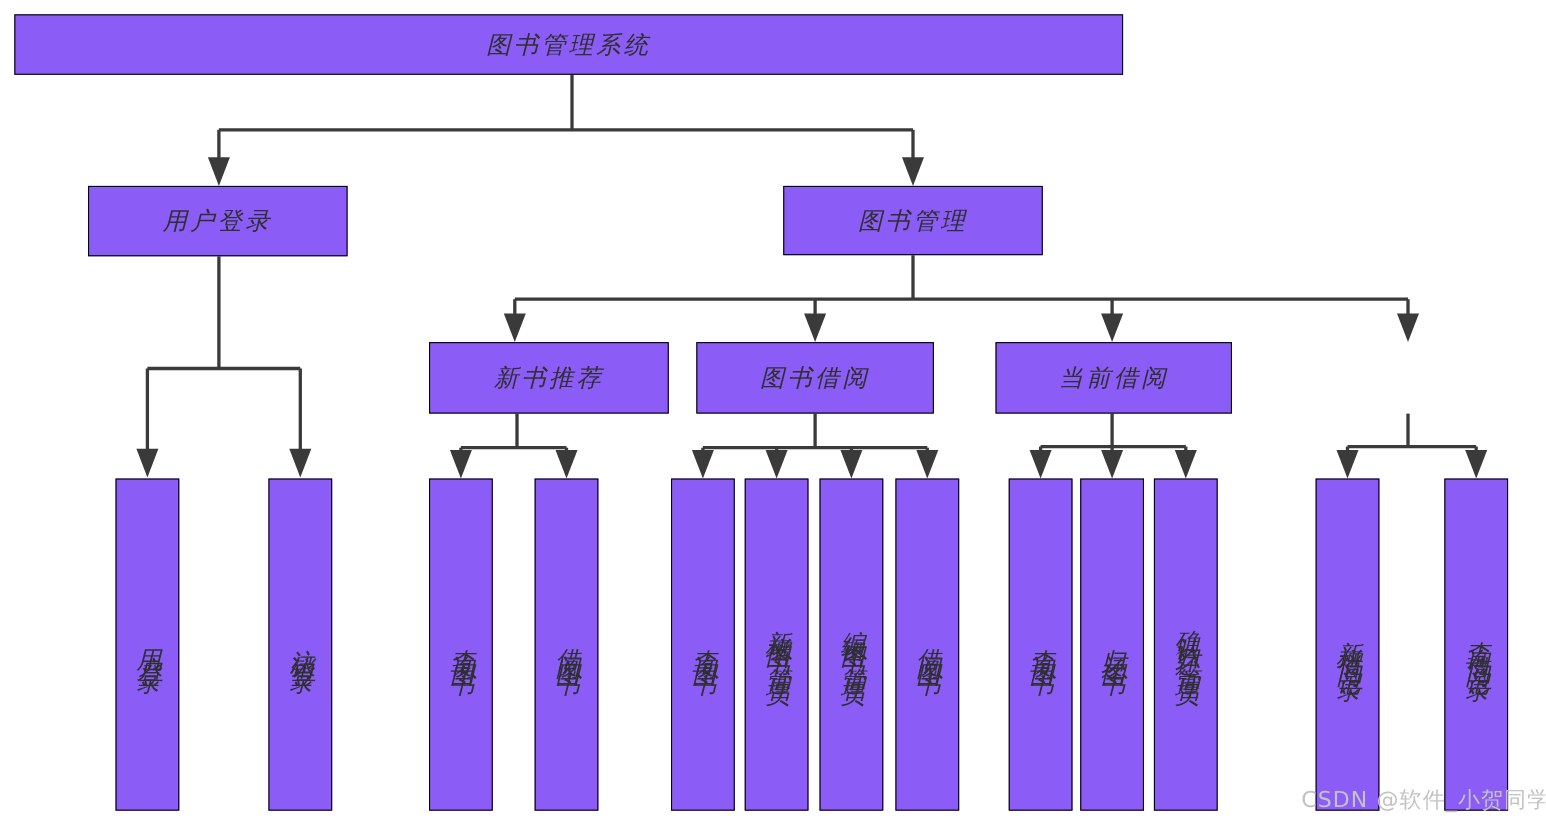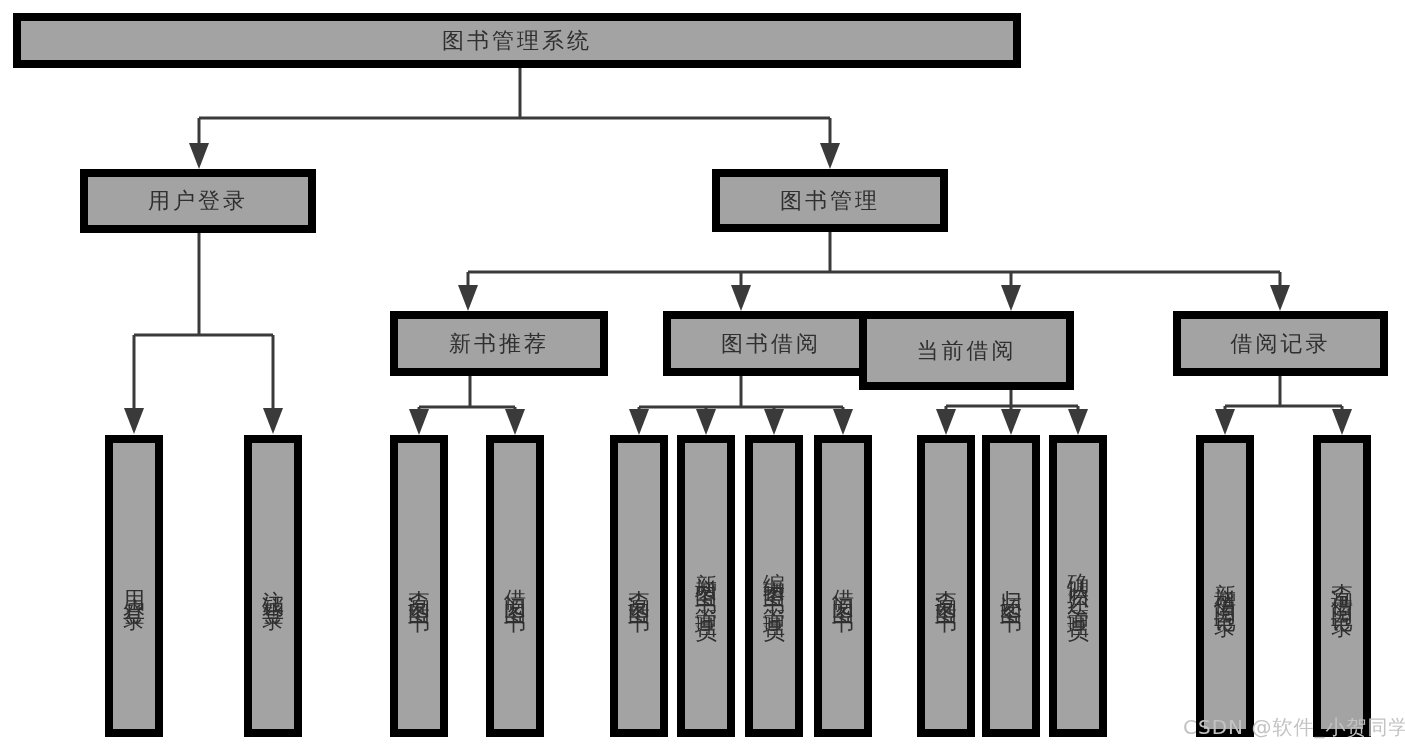--- a/index.html
+++ b/index.html
@@ -6,25 +6,26 @@
   #canvas{
     position:relative;
     width:1405px;height:747px;
     background:#ffffff;
     font-family:"DejaVu Sans","Liberation Sans",sans-serif;
     overflow:hidden;
   }
   #connector-svg{position:absolute;left:0;top:0;width:1405px;height:747px;}
   .node{
     position:absolute;
-    background:#a3a3a3;
-    border:8px solid #000000;
+    background:#8b5cf6;
+    border:1px solid #000000;
     box-sizing:border-box;
     display:flex;align-items:center;justify-content:center;
     color:#2f2f2f;
+    font-style:italic;
   }
   .hbox{
     font-size:22px;
     letter-spacing:3px;
     white-space:nowrap;
   }
   .vbox{
     width:58px;top:435px;height:302px;
     font-size:22px;
   }
@@ -121,28 +122,25 @@
   <div class="node hbox" style="left:80px;top:169px;width:236px;height:64px;">
     <span>用户登录</span>
   </div>
   <div class="node hbox" style="left:712px;top:169px;width:236px;height:63px;text-align:right;">
     <span>图书管理</span>
   </div>
 
   <div class="node hbox" style="left:361px;top:311px;width:218px;height:65px;margin-left:29px;">
     <span>新书推荐</span>
   </div>
-  <div class="node hbox" style="left:633px;top:311px;width:216px;height:65px;margin-left:30px;">
+  <div class="node hbox" style="left:633px;top:311px;width:216px;height:65px;">
     <span>图书借阅</span>
   </div>
-  <div class="node hbox" style="left:859px;top:311px;width:215px;height:79px;">
+  <div class="node hbox" style="left:905px;top:311px;width:215px;height:65px;">
     <span>当前借阅</span>
-  </div>
-  <div class="node hbox" style="left:1173px;top:311px;width:215px;height:65px;">
-    <span>借阅记录</span>
   </div>
 
   <div class="node vbox" style="left:105px;">
     <span class="vtext">用户登录</span>
   </div>
   <div class="node vbox" style="left:244px;">
     <span class="vtext">注销登录</span>
   </div>
 
   <div class="node vbox" style="left:390px;">

